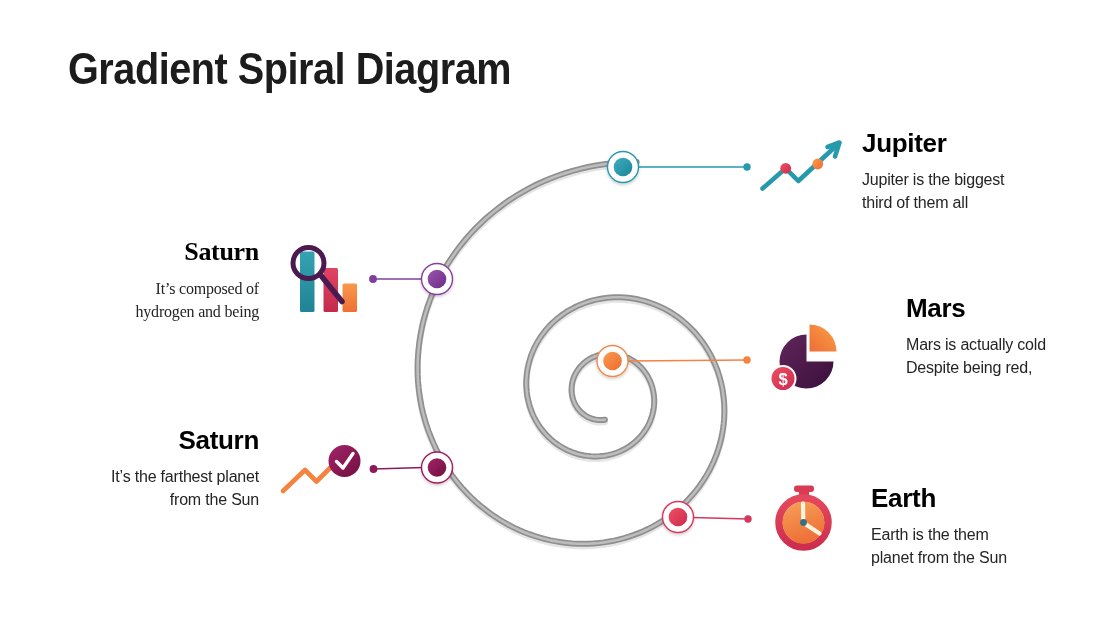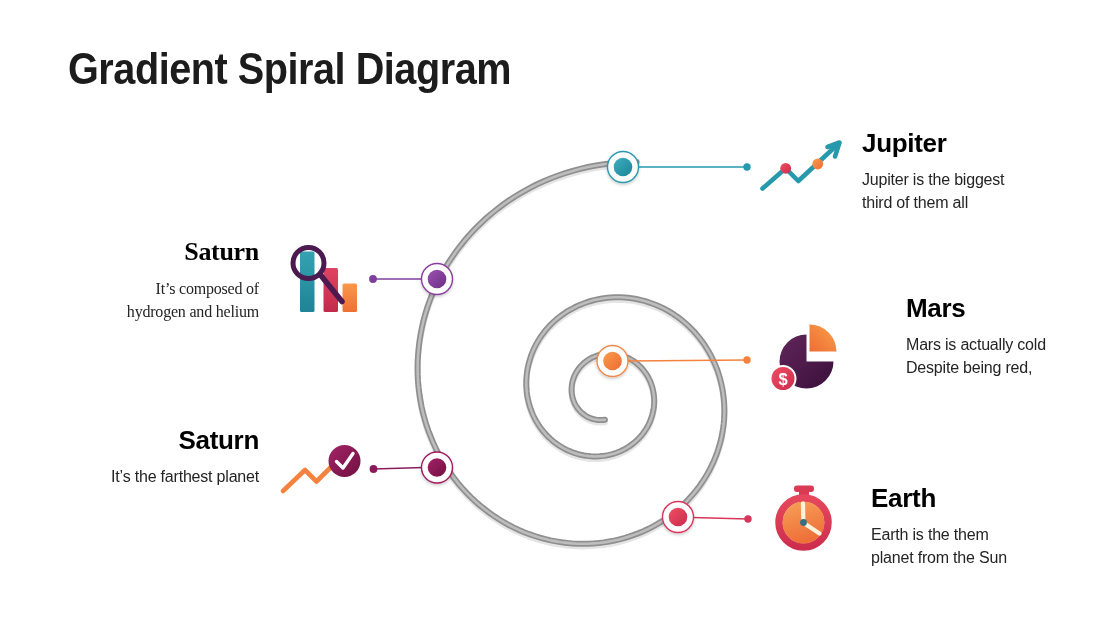--- a/index.html
+++ b/index.html
@@ -181,36 +181,37 @@
     <div class="entry-desc">
       <div>Jupiter is the biggest</div>
       <div>third of them all</div>
     </div>
   </div>
 
   <div class="entry entry--left" style="right:861px;top:236px;font-family:Liberation Serif, serif;">
     <div class="entry-title">Saturn</div>
     <div class="entry-desc">
       <div>It’s composed of</div>
-      <div>hydrogen and helium</div>
+      <div>hydrogen and being</div>
     </div>
   </div>
 
   <div class="entry entry--right" style="left:862px;top:292px;margin-left:44px;">
     <div class="entry-title">Mars</div>
     <div class="entry-desc">
       <div>Mars is actually cold</div>
       <div>Despite being red,</div>
     </div>
   </div>
 
   <div class="entry entry--left" style="right:861px;top:424px;">
     <div class="entry-title">Saturn</div>
     <div class="entry-desc">
       <div>It’s the farthest planet</div>
+      <div>from the Sun</div>
     </div>
   </div>
 
   <div class="entry entry--right" style="left:862px;top:482px;margin-left:9px;">
     <div class="entry-title">Earth</div>
     <div class="entry-desc">
       <div>Earth is the them</div>
       <div>planet from the Sun</div>
     </div>
   </div>

